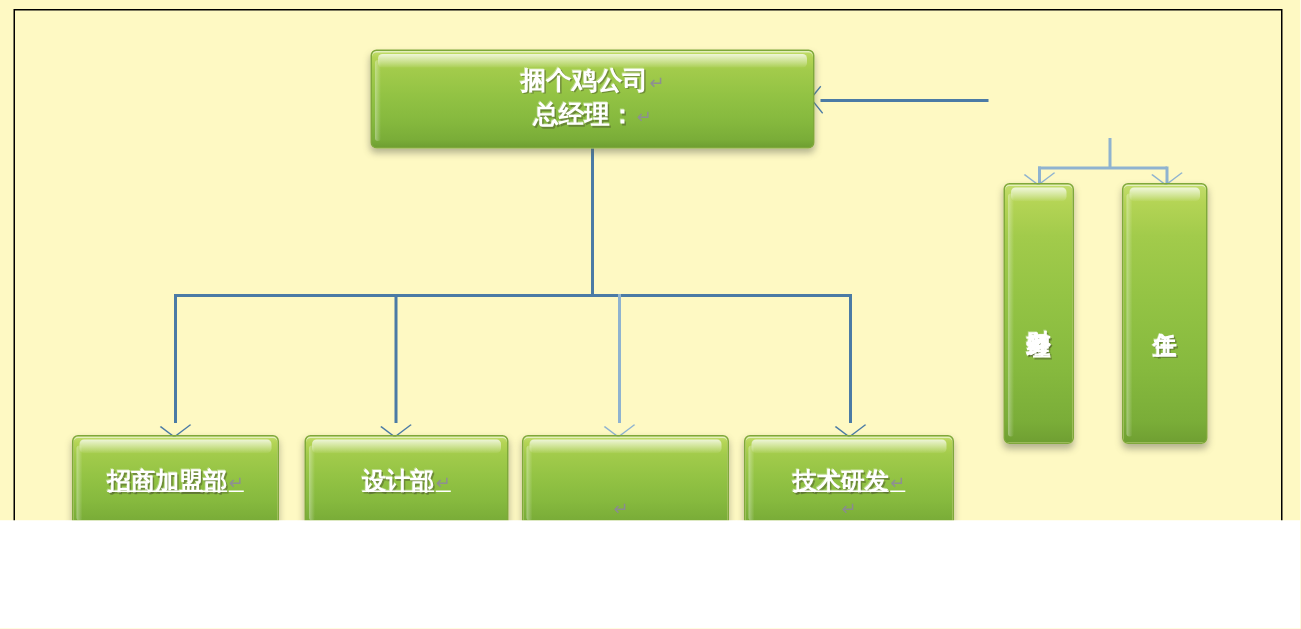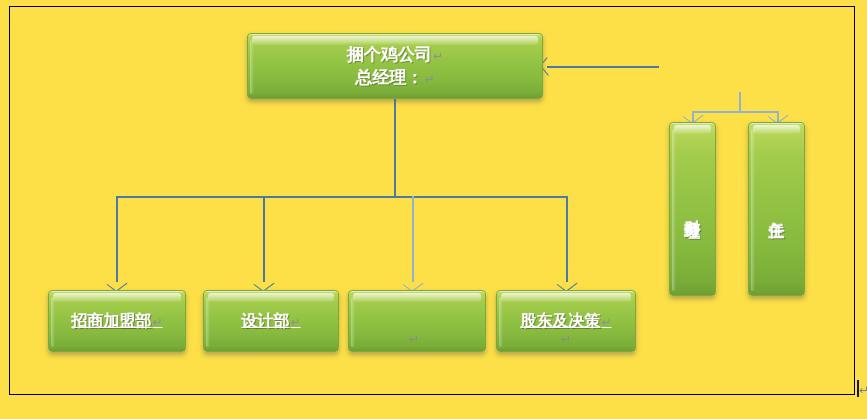--- a/index.html
+++ b/index.html
@@ -7,22 +7,22 @@
     margin: 0;
     padding: 0;
     background: #ffffff;
   }
   body {
     font-family: "DejaVu Sans", "Liberation Sans", sans-serif;
   }
   #canvas {
     position: relative;
     width: 867px;
-    height: 419px;
-    background: #fde047;
+    height: 347px;
+    background: #fef9c3;
     overflow: hidden;
   }
   
   #page-border {
     position: absolute;
     left: 9px;
     top: 6px;
     width: 846px;
     height: 389px;
     border: 1.5px solid #000000;
@@ -264,20 +264,20 @@
 
   <div class="node bottom-node" id="node-design">
     <div class="label"><span>设计部</span><span class="pmark">↵</span></div>
   </div>
 
   <div class="node bottom-node" id="node-ops">
     <span class="pmark-float" style="left:60px; top:42px;">↵</span>
   </div>
 
   <div class="node bottom-node" id="node-tech">
-    <div class="label"><span>股东及决策</span><span class="pmark">↵</span></div>
+    <div class="label"><span>技术研发</span><span class="pmark">↵</span></div>
     <span class="pmark-float" style="left:64px; top:42px;">↵</span>
   </div>
 
   <div id="text-caret"></div>
   <span id="caret-mark">↵</span>
 
 </div>
 
 </body></html>

